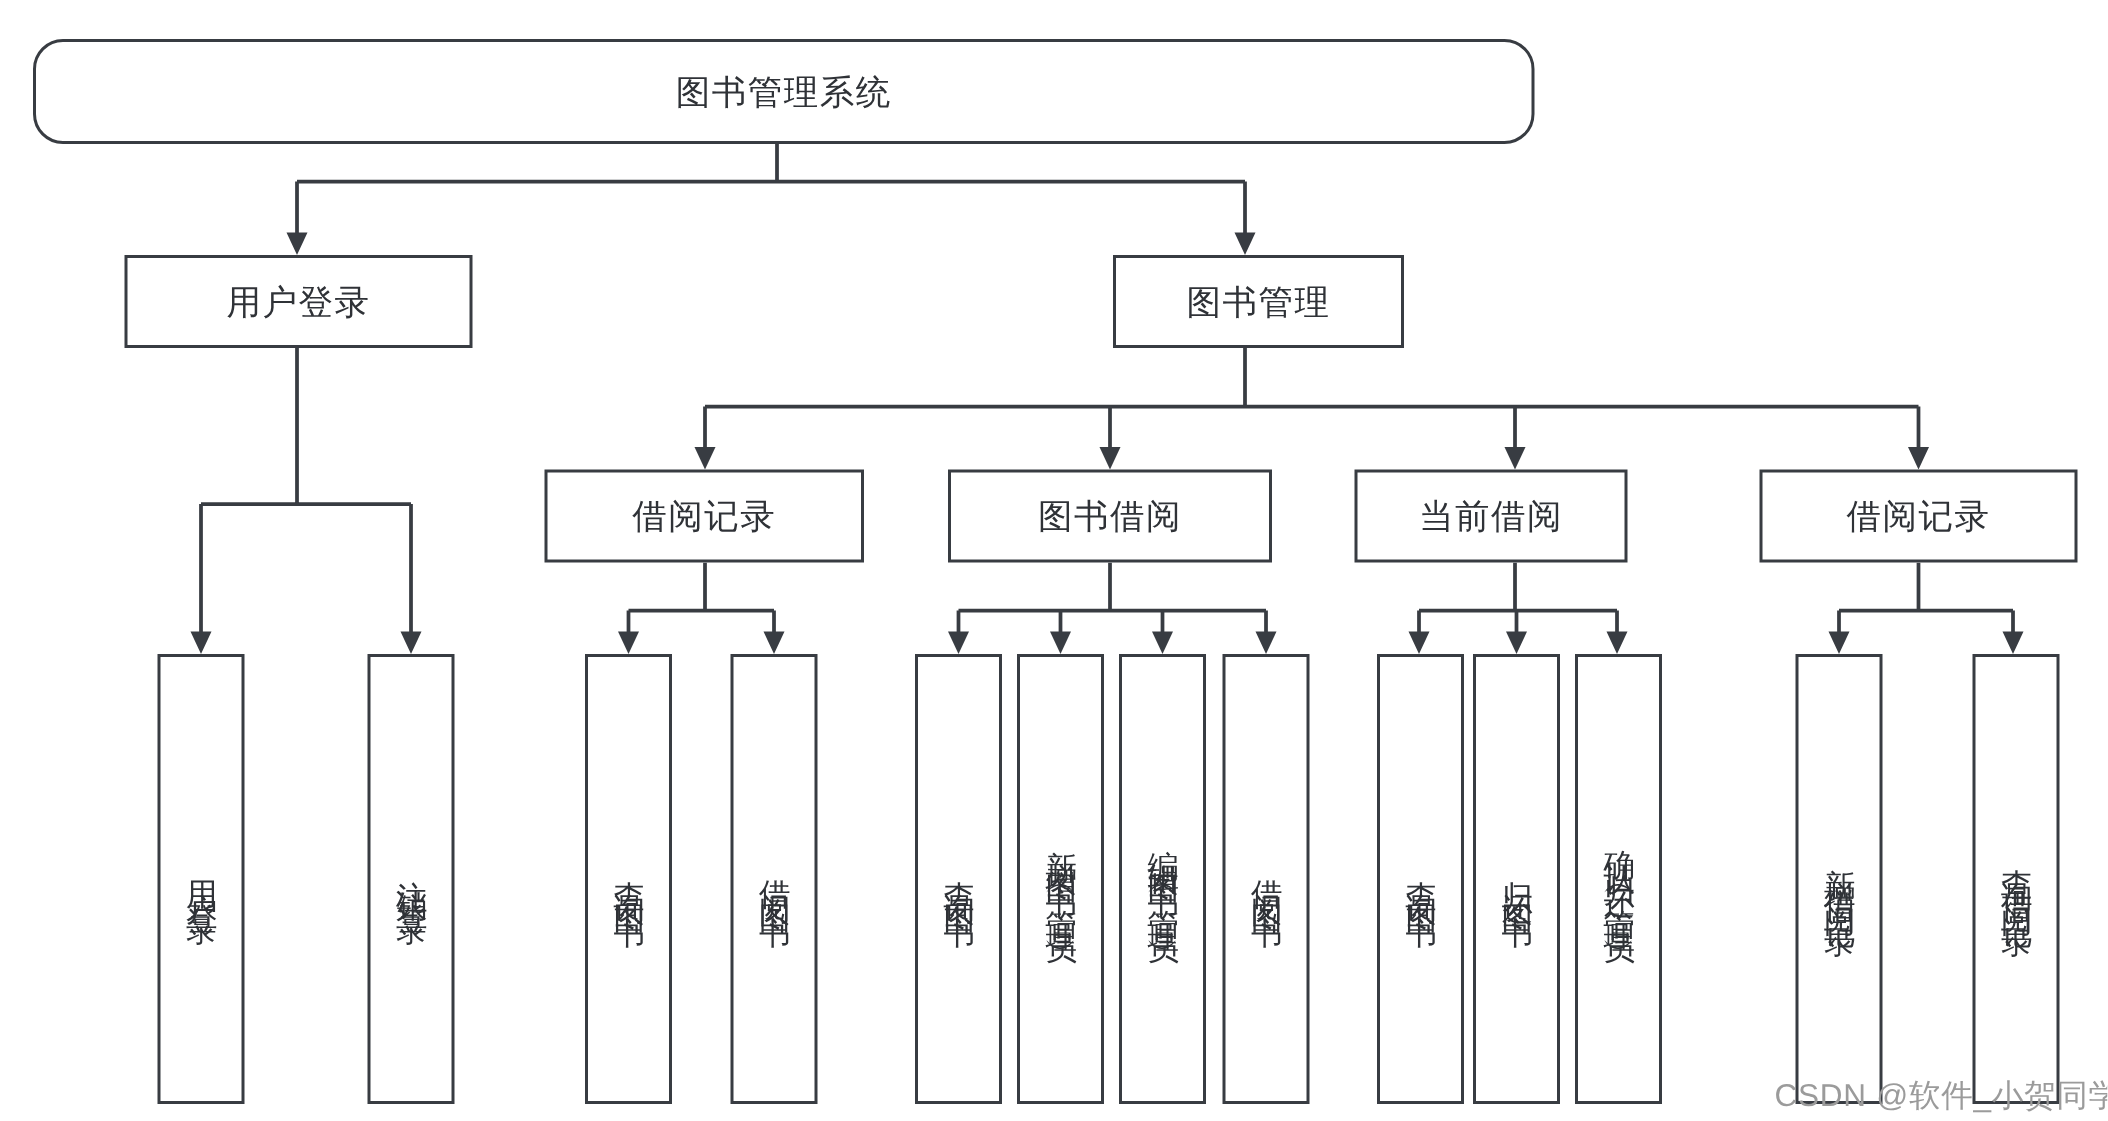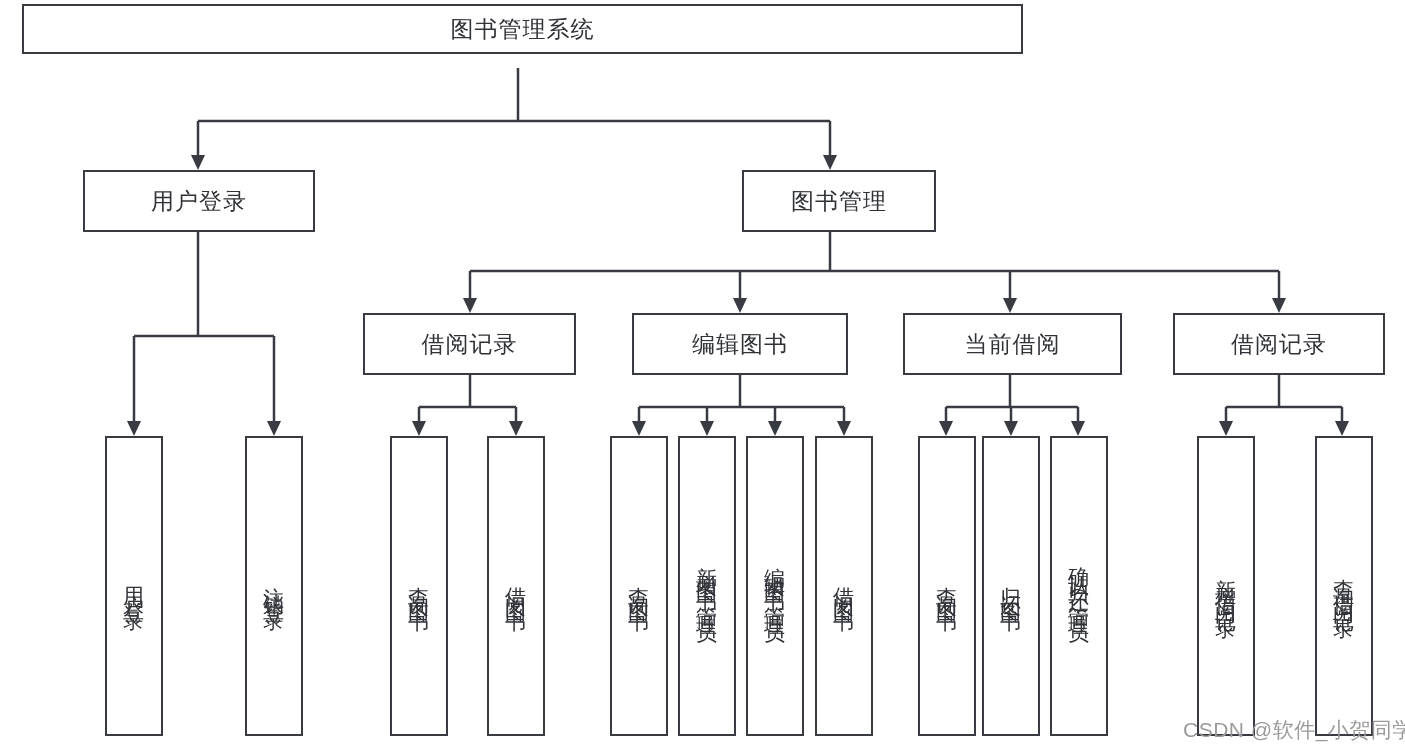--- a/index.html
+++ b/index.html
@@ -33,28 +33,28 @@
     font-size:23px;
     letter-spacing:1px;
     white-space:nowrap;
   }
   .vbox{
     writing-mode:vertical-rl;
     font-size:21px;
     letter-spacing:8px;
     line-height:1;
   }
-  .root-box   {left:22px;  top:4px;  width:1001px; height:50px;}
+  .root-box   {left:22px;  top:26px;  width:1001px; height:70px;border-radius:20px;}
   .lvl2, .lvl3{height:62px; top:170px;}
   .n-user-login   {left:83px;  width:232px;}
   .n-book-mgmt    {left:742px; width:194px;}
   .lvl3{top:313px;}
   .n-new-book     {left:363px;  width:213px;}
   .n-book-borrow  {left:632px;  width:216px;}
-  .n-cur-borrow   {left:903px;  width:219px;justify-content:center;}
+  .n-cur-borrow   {left:903px;  width:182px;justify-content:center;}
   .n-borrow-rec   {left:1173px; width:212px;}
   .leaf{top:436px; height:300px; width:58px;}
   .l1 {left:105px;}
   .l2 {left:245px;}
   .l3 {left:390px;}
   .l4 {left:487px;}
   .l5 {left:610px;}
   .l6 {left:678px;}
   .l7 {left:746px;}
   .l8 {left:815px;}
@@ -127,21 +127,21 @@
     <span>用户登录</span>
   </div>
   <div class="box lvl2 n-book-mgmt">
     <span>图书管理</span>
   </div>
 
   <div class="box lvl3 n-new-book">
     <span>借阅记录</span>
   </div>
   <div class="box lvl3 n-book-borrow">
-    <span>编辑图书</span>
+    <span>图书借阅</span>
   </div>
   <div class="box lvl3 n-cur-borrow">
     <span>当前借阅</span>
   </div>
   <div class="box lvl3 n-borrow-rec">
     <span>借阅记录</span>
   </div>
 
   <div class="box leaf vbox l1">
     <span>用户登录</span>

